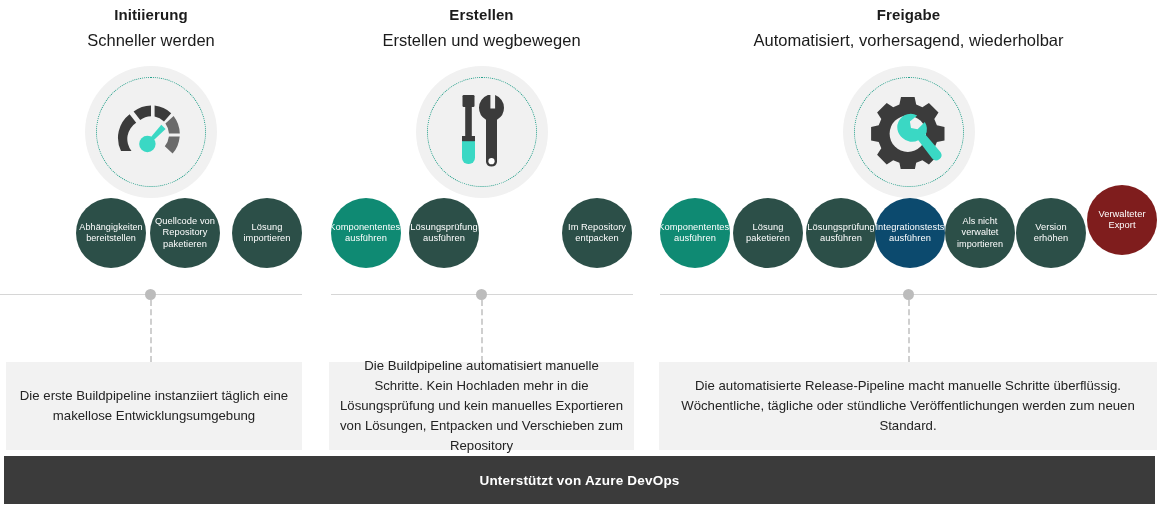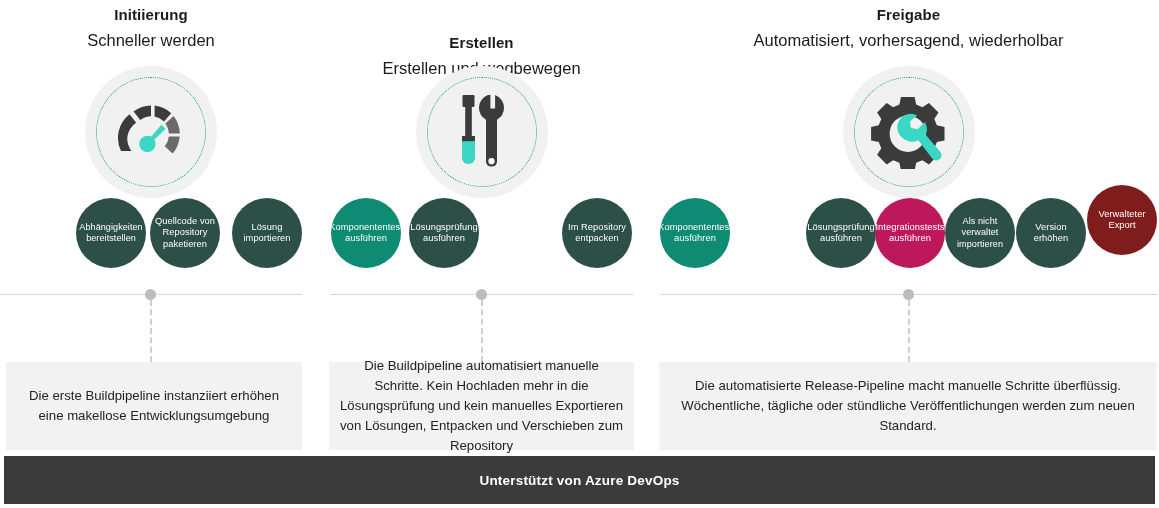--- a/index.html
+++ b/index.html
@@ -173,24 +173,24 @@
   </div>
   <div class="pill" style="left:232px; top:198px; width:70px; height:70px; background:#2c4f48;">
     <span>Lösung importieren</span>
   </div>
 
   <div class="rail" style="left:0px; top:294px; width:302px;"></div>
   <div class="rail-dot" style="left:145px; top:289px;"></div>
   <div class="drop" style="left:150px; top:300px; height:62px;"></div>
 
   <div class="caption" style="left:6px; top:362px; width:296px; height:88px;">
-    <p>Die erste Buildpipeline instanziiert erhöhen eine makellose Entwicklungsumgebung</p>
-  </div>
-
-  <div class="phase-head" style="left:330px; top:2px; width:303px;margin-top:28px;">
+    <p>Die erste Buildpipeline instanziiert täglich eine makellose Entwicklungsumgebung</p>
+  </div>
+
+  <div class="phase-head" style="left:330px; top:2px; width:303px;">
     <div class="phase-title">Erstellen</div>
     <div class="phase-sub">Erstellen und wegbewegen</div>
   </div>
 
   <div class="medallion" style="left:416px; top:66px;">
     <div class="dotted-ring"></div>
     <svg width="64" height="80" viewBox="0 0 64 80">
       <rect x="12.5" y="3" width="12" height="12" rx="1.2" fill="#3b3b3b"></rect>
       <rect x="15.2" y="15" width="6.6" height="29" fill="#3b3b3b"></rect>
       <rect x="12.0" y="44" width="13" height="28" rx="6.2" fill="#3ad8c4"></rect>
@@ -228,24 +228,27 @@
     <svg width="78" height="74" viewBox="0 0 78 74">
       <path d="M31.0 2 L44.6 2 L46.2 9.6 L52.4 12.2 L58.9 8.0 L68.5 17.6 L64.3 24.1 L66.9 30.3 L74.5 31.9 L74.5 45.5 L66.9 47.1 L64.3 53.3 L68.5 59.8 L58.9 69.4 L52.4 65.2 L46.2 67.8 L44.6 75.4 L31.0 75.4 L29.4 67.8 L23.2 65.2 L16.7 69.4 L7.1 59.8 L11.3 53.3 L8.7 47.1 L1.1 45.5 L1.1 31.9 L8.7 30.3 L11.3 24.1 L7.1 17.6 L16.7 8.0 L23.2 12.2 L29.4 9.6 Z" fill="#3b3b3b"></path>
       <circle cx="37.8" cy="38.7" r="18.2" fill="#f1f1f1"></circle>
       <path d="M47.2 20.6 A13.4 13.4 0 0 0 32.6 43.0 A13.4 13.4 0 0 0 48.3 45.3 L62.2 63.6 A5.3 5.3 0 0 0 70.6 57.2 L55.6 39.8 A13.4 13.4 0 0 0 54.8 27.0 L47.6 34.2 L41.0 33.1 L39.9 26.5 Z" fill="#3ad8c4"></path>
     </svg>
   </div>
 
   <div class="pill" style="left:660px; top:198px; width:70px; height:70px; background:#0f8a73;">
     <span>Komponententest ausführen</span>
   </div>
+  <div class="pill" style="left:733px; top:198px; width:70px; height:70px; background:#2c4f48;">
+    <span>Lösung paketieren</span>
+  </div>
   <div class="pill" style="left:806px; top:198px; width:70px; height:70px; background:#2c4f48;">
     <span>Lösungsprüfung ausführen</span>
   </div>
-  <div class="pill" style="left:875px; top:198px; width:70px; height:70px; background:#be185d;">
+  <div class="pill" style="left:875px; top:198px; width:70px; height:70px; background:#0c4a6e;">
     <span>Integrationstests ausführen</span>
   </div>
   <div class="pill wide" style="left:945px; top:198px; width:70px; height:70px; background:#2c4f48;">
     <span>Als nicht verwaltet importieren</span>
   </div>
   <div class="pill" style="left:1016px; top:198px; width:70px; height:70px; background:#2c4f48;">
     <span>Version erhöhen</span>
   </div>
   <div class="pill" style="left:1087px; top:185px; width:70px; height:70px; background:#7f1d1d;justify-content:flex-end;">
     <span>Verwalteter Export</span>

